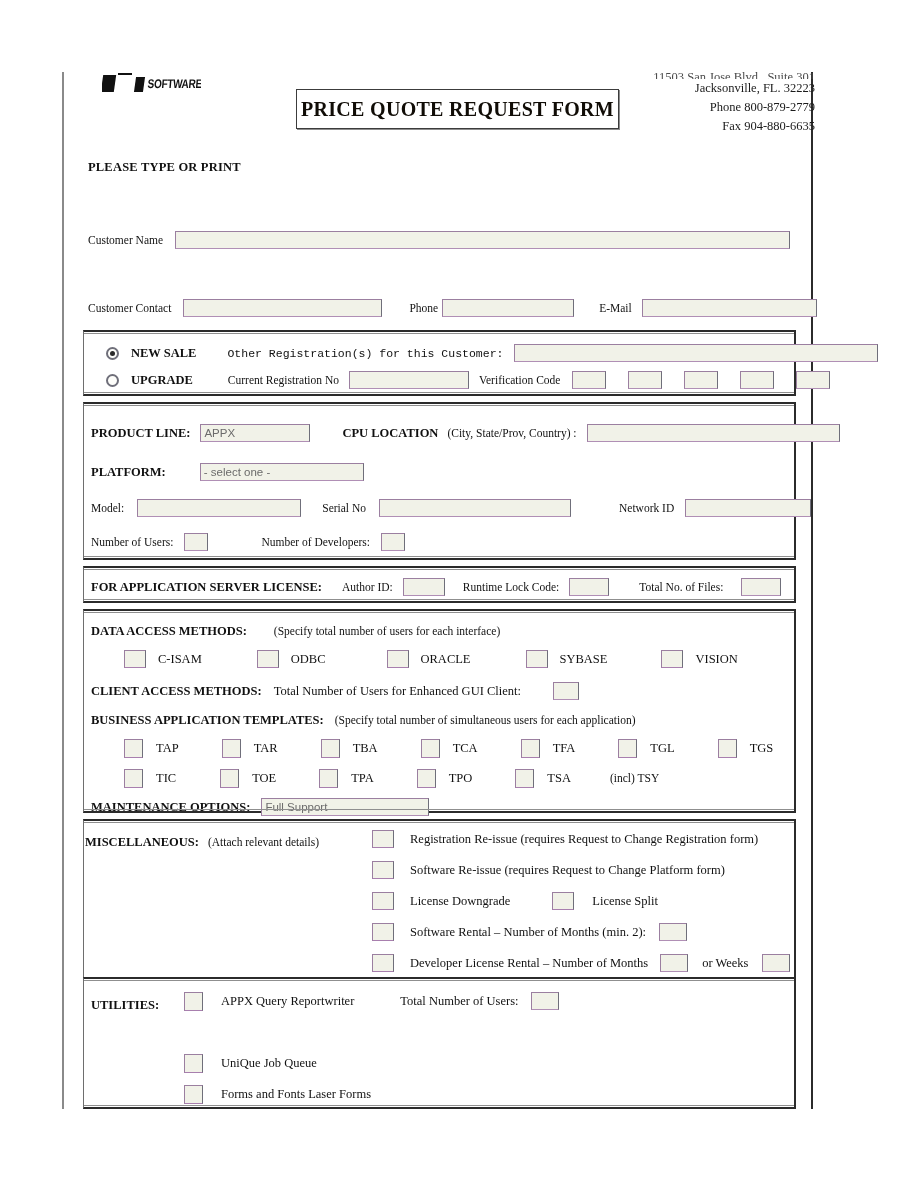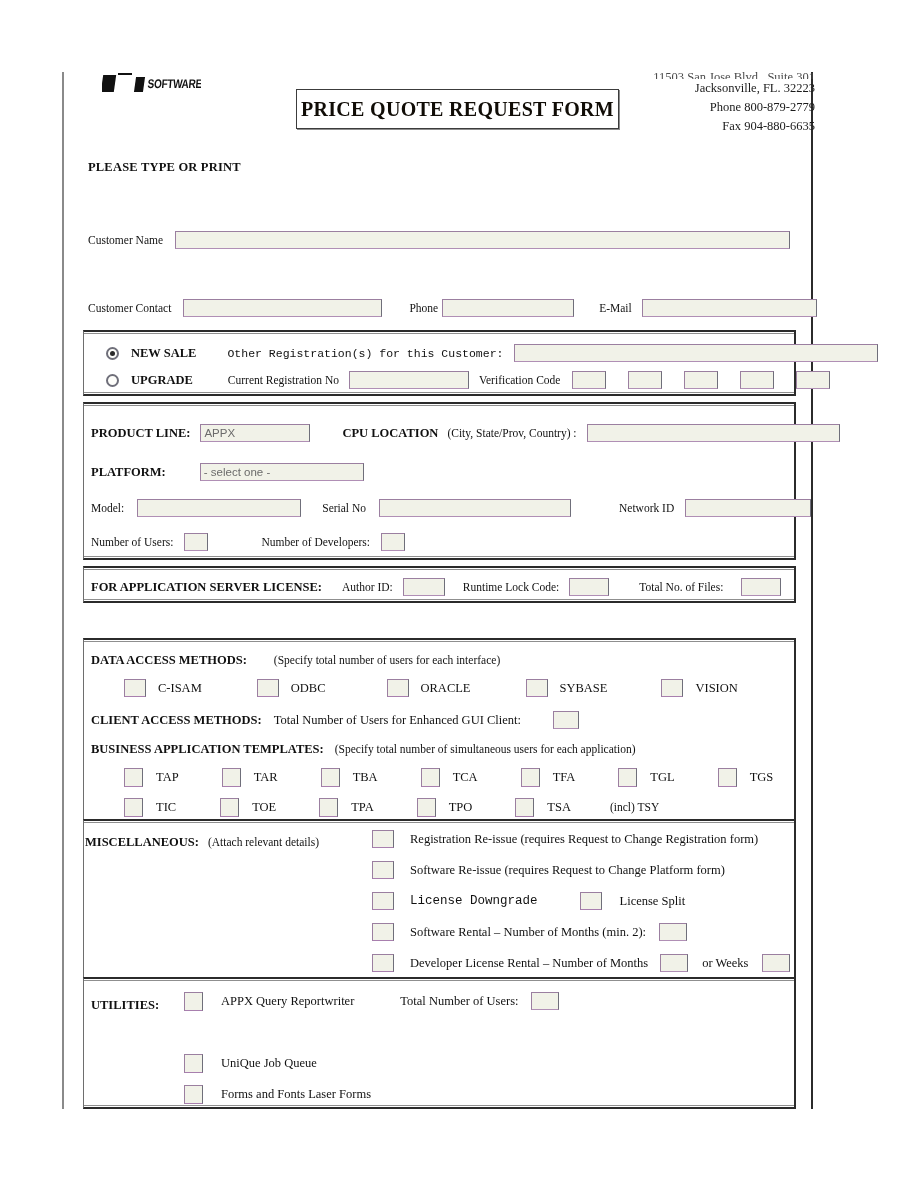--- a/index.html
+++ b/index.html
@@ -312,21 +312,21 @@
       <span class="lbl b">FOR APPLICATION SERVER LICENSE:</span>
       <span class="lbl sm" style="margin-left:16px;">Author ID:</span>
       <span class="fld" style="width:42px; margin-left:6px;"></span>
       <span class="lbl sm" style="margin-left:14px;">Runtime Lock Code:</span>
       <span class="fld" style="width:40px; margin-left:6px;"></span>
       <span class="lbl sm" style="margin-left:26px;">Total No. of Files:</span>
       <span class="fld" style="width:40px; margin-left:14px;"></span>
     </div>
   </div>
 
-  <div class="sect" style="top:566px; height:204px;padding-left:48px;">
+  <div class="sect" style="top:537px; height:204px;padding-left:48px;">
 
     <div class="row" style="left:7px; top:10px;">
       <span class="lbl b">DATA ACCESS METHODS:</span>
       <span class="lbl sm" style="margin-left:23px;">(Specify total number of users for each interface)</span>
     </div>
 
     <div class="row" style="left:40px; top:38px;">
       <span class="cbox"></span>
       <span class="lbl" style="margin-left:8px;">C-ISAM</span>
       <span class="cbox" style="margin-left:51px;"></span>
@@ -396,21 +396,21 @@
     <div class="row" style="left:288px; top:8px;">
       <span class="cbox"></span>
       <span class="lbl" style="margin-left:12px;">Registration Re-issue (requires Request to Change Registration form)</span>
     </div>
     <div class="row" style="left:288px; top:39px;">
       <span class="cbox"></span>
       <span class="lbl" style="margin-left:12px;">Software Re-issue (requires Request to Change Platform form)</span>
     </div>
     <div class="row" style="left:288px; top:70px;">
       <span class="cbox"></span>
-      <span class="lbl" style="margin-left:12px;font-family:Liberation Mono, monospace;">License Downgrade</span>
+      <span class="lbl" style="margin-left:12px;">License Downgrade</span>
       <span class="cbox" style="margin-left:38px;"></span>
       <span class="lbl" style="margin-left:14px;">License Split</span>
     </div>
     <div class="row" style="left:288px; top:101px;">
       <span class="cbox"></span>
       <span class="lbl" style="margin-left:12px;">Software Rental – Number of Months (min. 2):</span>
       <span class="fld" style="width:28px; margin-left:9px;"></span>
     </div>
     <div class="row" style="left:288px; top:132px;">
       <span class="cbox"></span>

